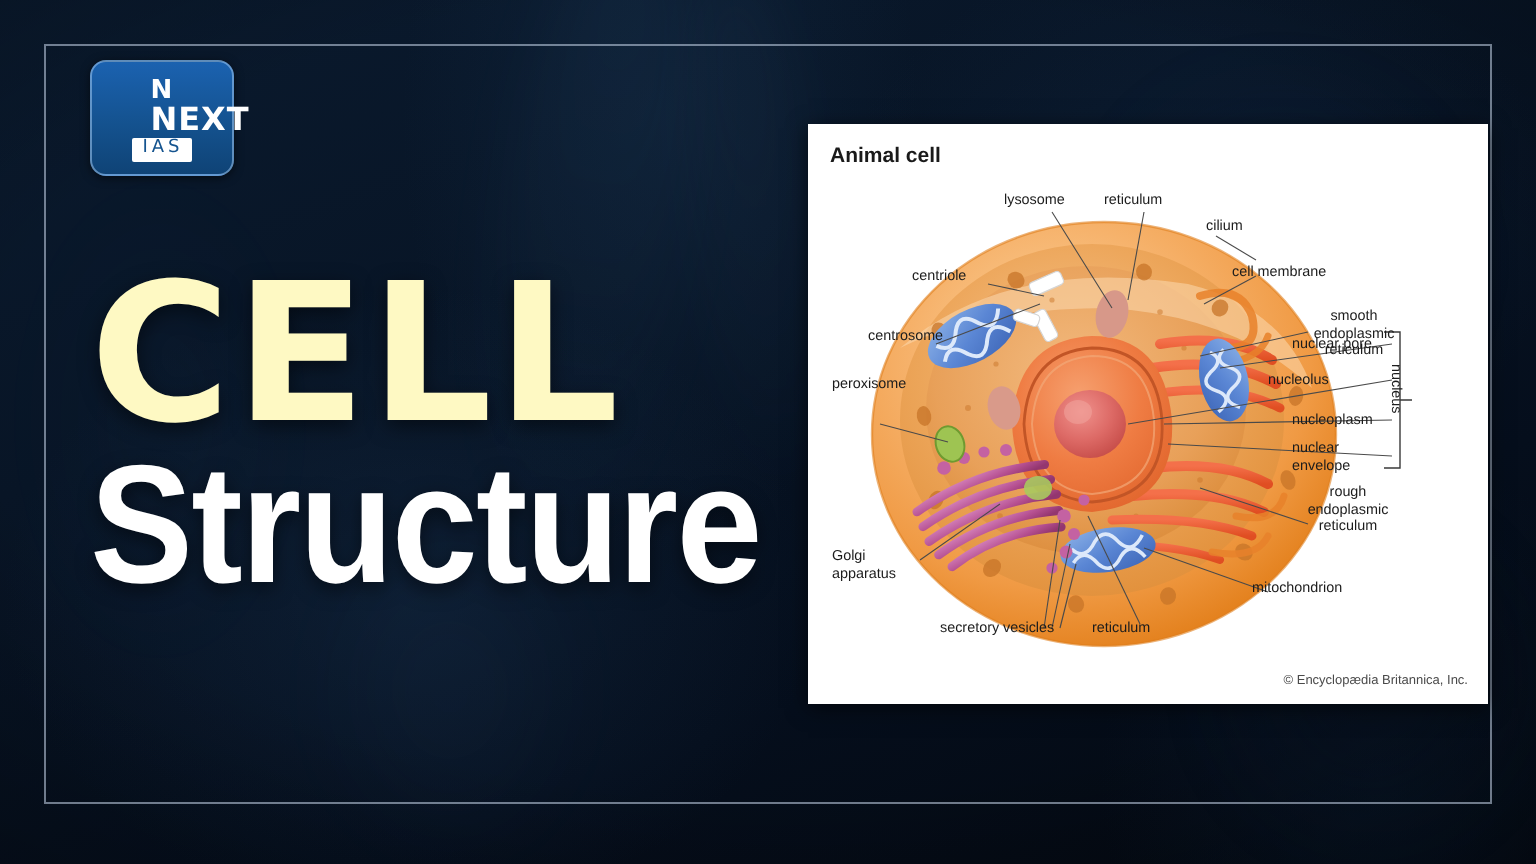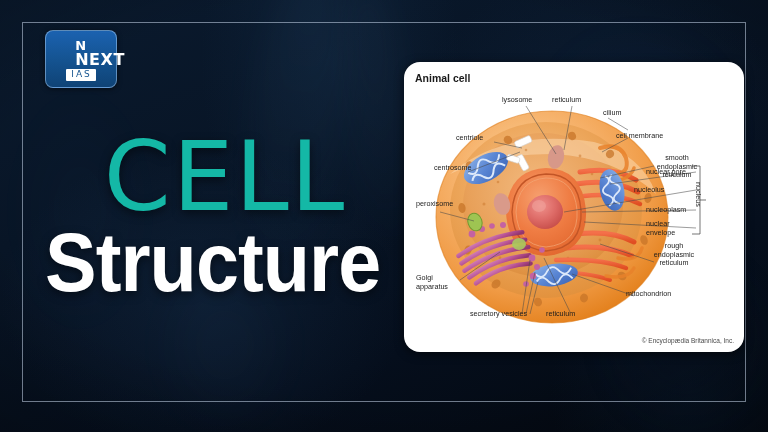--- a/index.html
+++ b/index.html
@@ -69,37 +69,36 @@
   #logo .ln-ias {
     background:#fff; color:#15548f; font-weight:normal;
     font-size:9px; line-height:9px; letter-spacing:2px;
     padding:1.5px 4px 1.5px 5px; border-radius:1px;
     font-family:"DejaVu Sans", sans-serif; margin-top:1px;
   }
 
   
   #title { position:absolute; left:45px; top:133px; width:360px; }
   #title .cell {
-    color:#14b8a6; font-weight:normal; font-size:96px; line-height:88px;
+    color:#fef9c3; font-weight:bold; font-size:96px; line-height:88px;
     letter-spacing:2px; font-family:"DejaVu Sans", sans-serif;
     text-shadow:0 3px 10px rgba(0,0,0,.5);
-    text-align:center;
   }
   #title .structure {
     color:#ffffff; font-weight:bold; font-size:84px; line-height:78px;
     letter-spacing:-1px; transform:scaleX(.92); transform-origin:left center;
     font-family:"Liberation Sans", sans-serif;
     text-shadow:0 3px 10px rgba(0,0,0,.5);
     margin-top:2px;
   }
 
   
   #card {
     position:absolute; left:404px; top:62px; width:340px; height:290px;
-    background:#ffffff; border-radius:16px;
+    background:#ffffff; border-radius:0;
     box-shadow:0 2px 10px rgba(0,0,0,.6);
     overflow:hidden;
   }
   #card-title {
     position:absolute; left:11px; top:10px;
     font-size:10.5px; font-weight:bold; color:#1a1a1a;
     font-family:"Liberation Sans", sans-serif;
   }
   #copyright {
     position:absolute; right:10px; bottom:8px;
@@ -345,21 +344,21 @@
       <path d="M166 250 L140 196"></path>
       <path d="M118 252 L126 198"></path>
       <path d="M122 252 L131 210"></path>
       <path d="M126 252 L134 220"></path>
       <path d="M56 218 L96 190"></path>
     </g>
 
     <path d="M288 104 L296 104 L296 172 L288 172 M296 138 L302 138" fill="none" stroke="#3a3a3a" stroke-width=".7"></path>
   </svg>
 
-  <div class="lbl" style="left:12px;  top:138px;">peroxisome</div>
+  <div class="lbl" style="left:12px;  top:126px;">peroxisome</div>
   <div class="lbl" style="left:30px;  top:102px;">centrosome</div>
   <div class="lbl" style="left:52px;  top:72px;">centriole</div>
   <div class="lbl" style="left:98px;  top:34px;">lysosome</div>
   <div class="lbl" style="left:148px; top:34px;">reticulum</div>
   <div class="lbl" style="left:199px; top:47px;">cilium</div>
   <div class="lbl" style="left:212px; top:70px;">cell membrane</div>
   <div class="lbl c" style="left:244px; top:92px; width:58px;">smooth
 endoplasmic
 reticulum</div>
 

